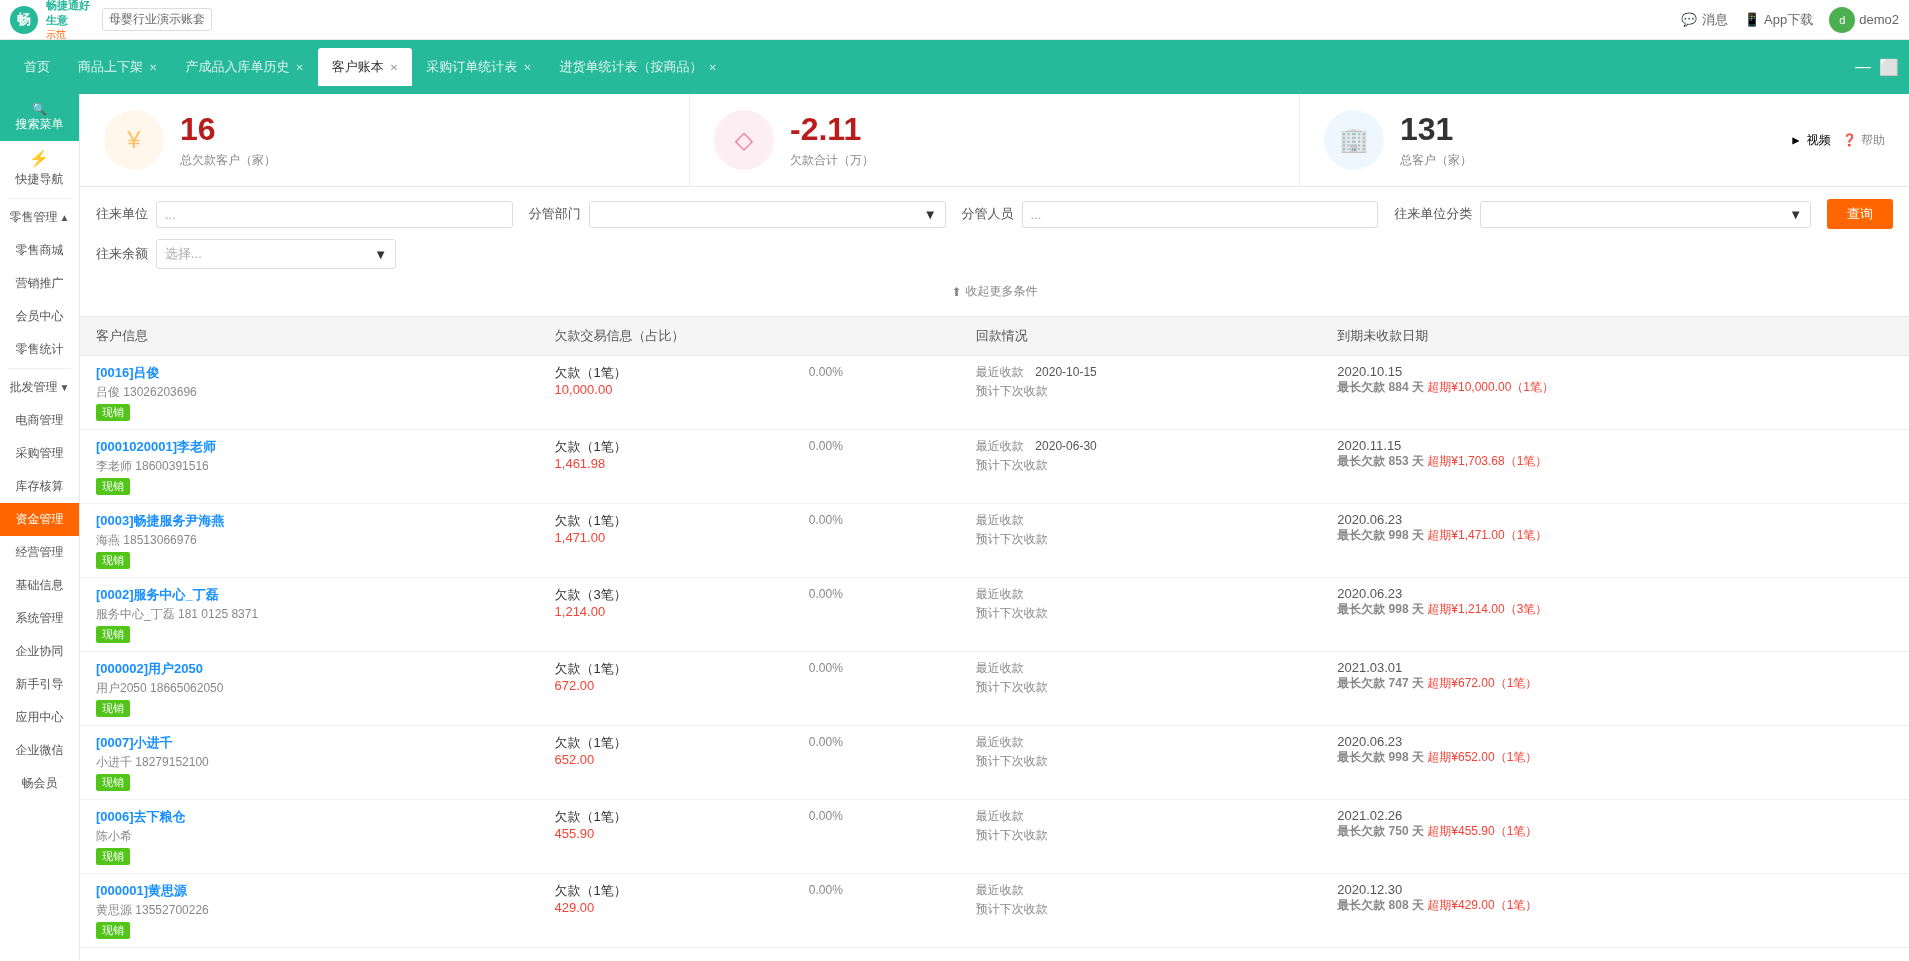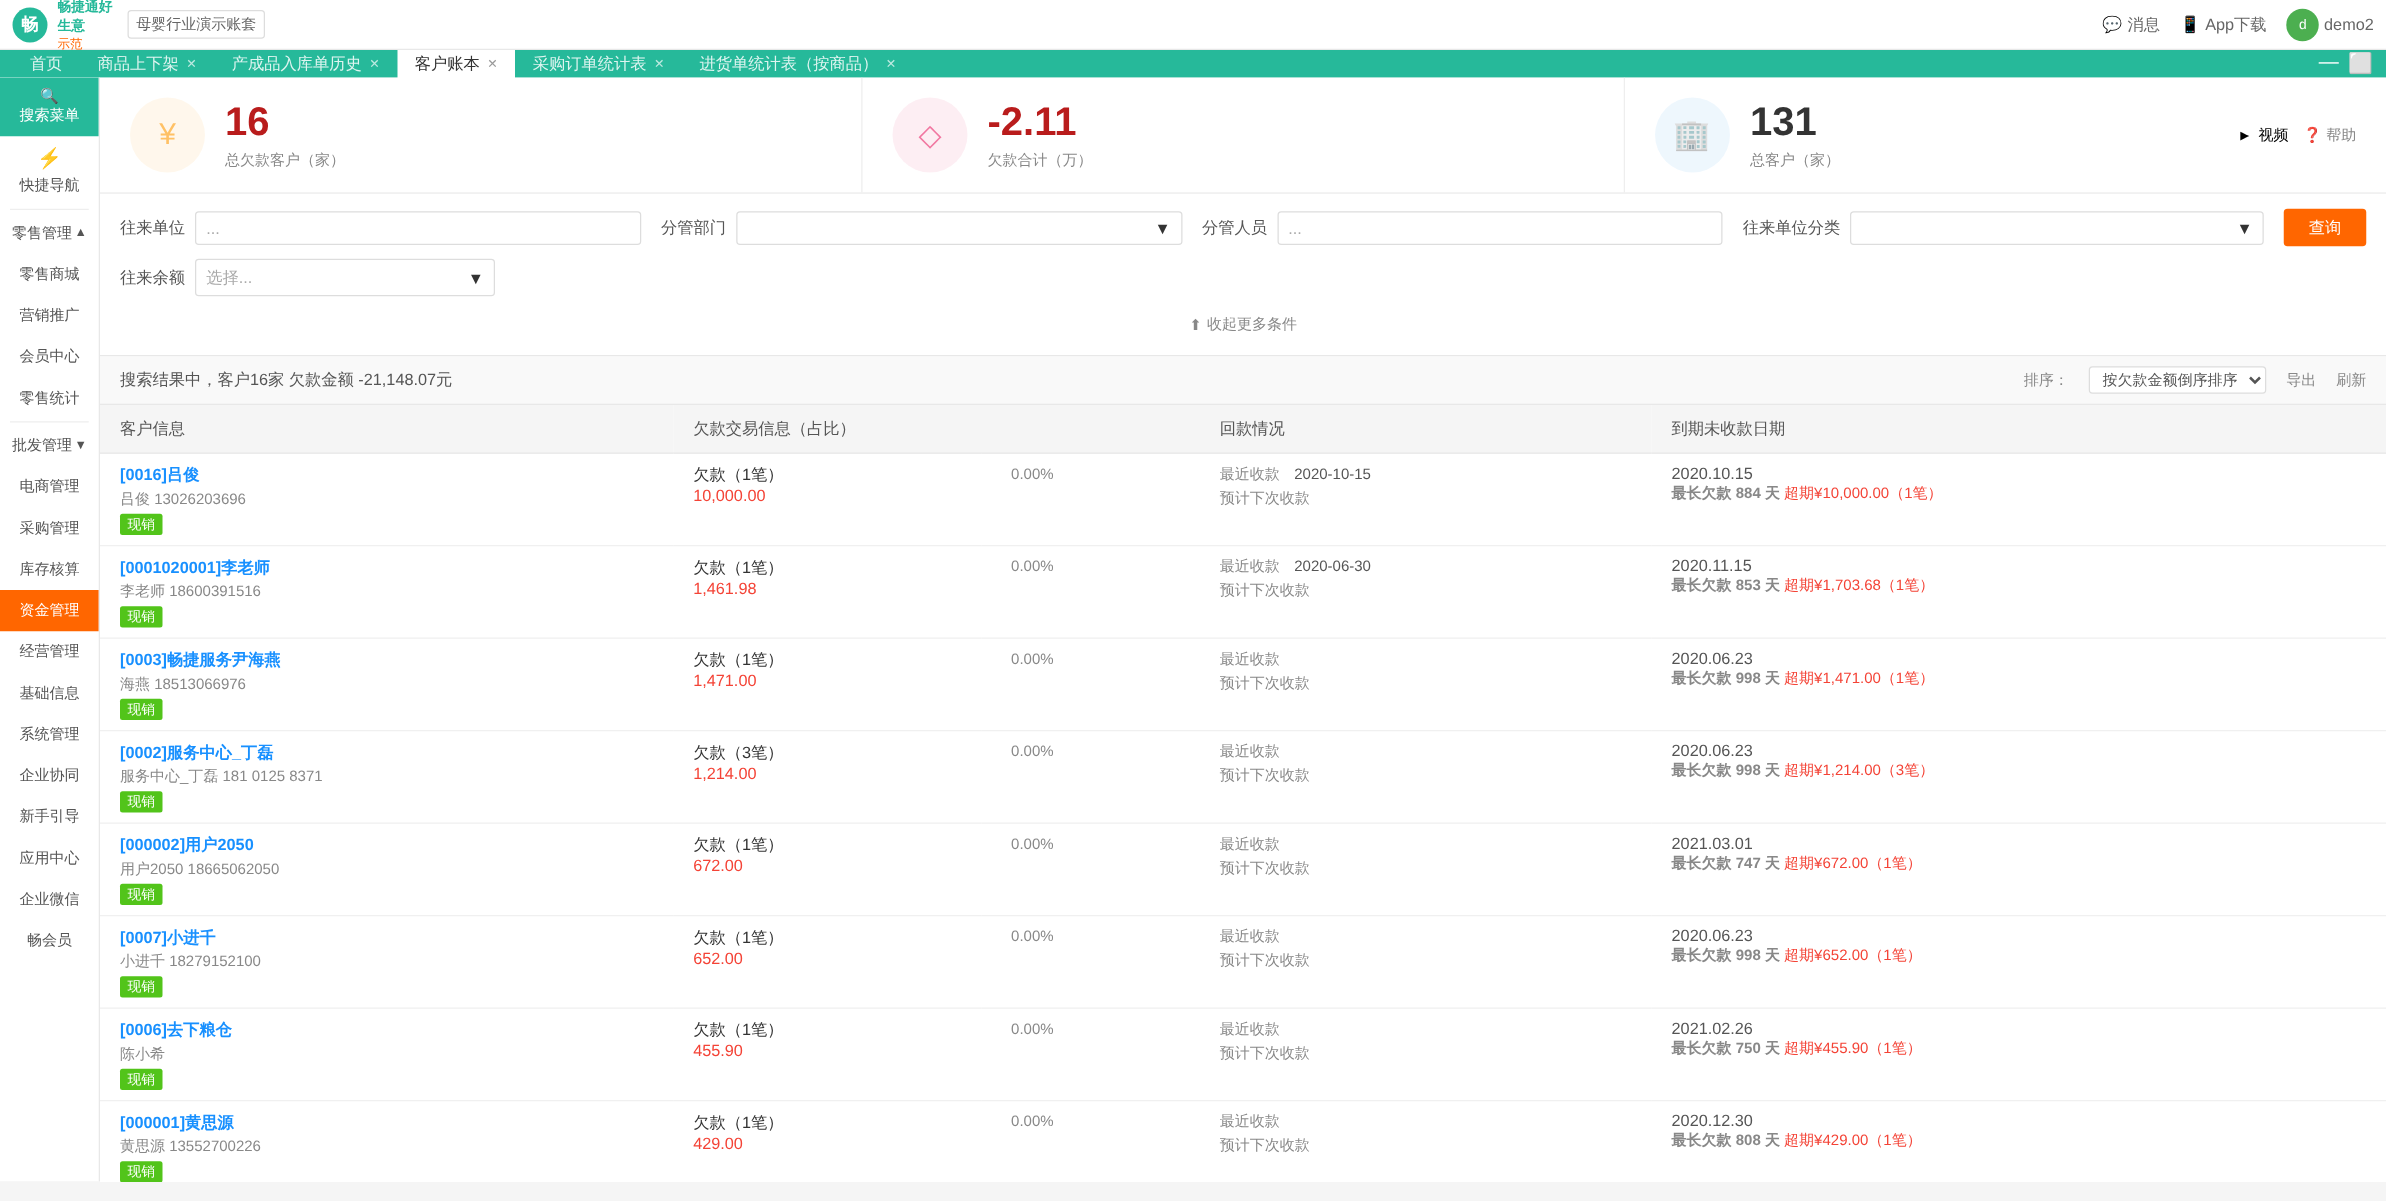--- a/index.html
+++ b/index.html
@@ -7,21 +7,21 @@
 
     
     .top-bar { display: flex; align-items: center; background: #fff; height: 40px; border-bottom: 1px solid #e8e8e8; padding: 0 10px; }
     .logo-area { display: flex; align-items: center; width: 80px; }
     .top-bar-select { border: 1px solid #ddd; border-radius: 3px; padding: 2px 6px; font-size: 12px; color: #666; background: #fff; cursor: pointer; }
     .top-bar-right { margin-left: auto; display: flex; align-items: center; gap: 16px; }
     .top-bar-btn { display: flex; align-items: center; gap: 4px; font-size: 13px; color: #666; cursor: pointer; }
     .avatar { width: 26px; height: 26px; border-radius: 50%; background: #4CAF50; display: flex; align-items: center; justify-content: center; color: #fff; font-size: 11px; }
 
     
-    .tab-bar { display: flex; align-items: center; background: #26b99a; height: 22px; padding: 0 10px; overflow-x: auto; }
+    .tab-bar { display: flex; align-items: center; background: #26b99a; height: 54px; padding: 0 10px; overflow-x: auto; }
     .tab-item { display: flex; align-items: center; padding: 0 14px; height: 38px; font-size: 13px; color: rgba(255,255,255,0.85); cursor: pointer; white-space: nowrap; gap: 6px; }
     .tab-item.active { background: #fff; color: #333; border-radius: 3px 3px 0 0; }
     .tab-item .close-x { font-size: 10px; color: rgba(255,255,255,0.7); }
     .tab-item.active .close-x { color: #999; }
     .tab-bar-right { margin-left: auto; display: flex; gap: 8px; }
     .tab-bar-right span { color: #fff; font-size: 16px; cursor: pointer; }
 
     
     .main-layout { display: flex; height: calc(961px - 78px); }
 
@@ -289,33 +289,20 @@
             <span>▼</span>
           </div>
         </div>
       </div>
       <div class="collapse-row">
         <span>⬆</span>
         <span>收起更多条件</span>
       </div>
     </div>
 
-    <div class="result-bar">
-      <div class="result-bar-left">搜索结果中，客户16家    欠款金额 -21,148.07元</div>
-      <div class="result-bar-right">
-        <span>排序：</span>
-        <select class="sort-select">
-          <option>按欠款金额倒序排序</option>
-          <option>按欠款金额升序排序</option>
-          <option>按客户名称排序</option>
-        </select>
-        <span>导出</span>
-        <span>刷新</span>
-      </div>
-    </div>
 
     <div class="table-container">
       <table>
         <thead>
           <tr>
             <th>客户信息</th>
             <th colspan="2">欠款交易信息（占比）</th>
             <th>回款情况</th>
             <th>到期未收款日期</th>
           </tr>

